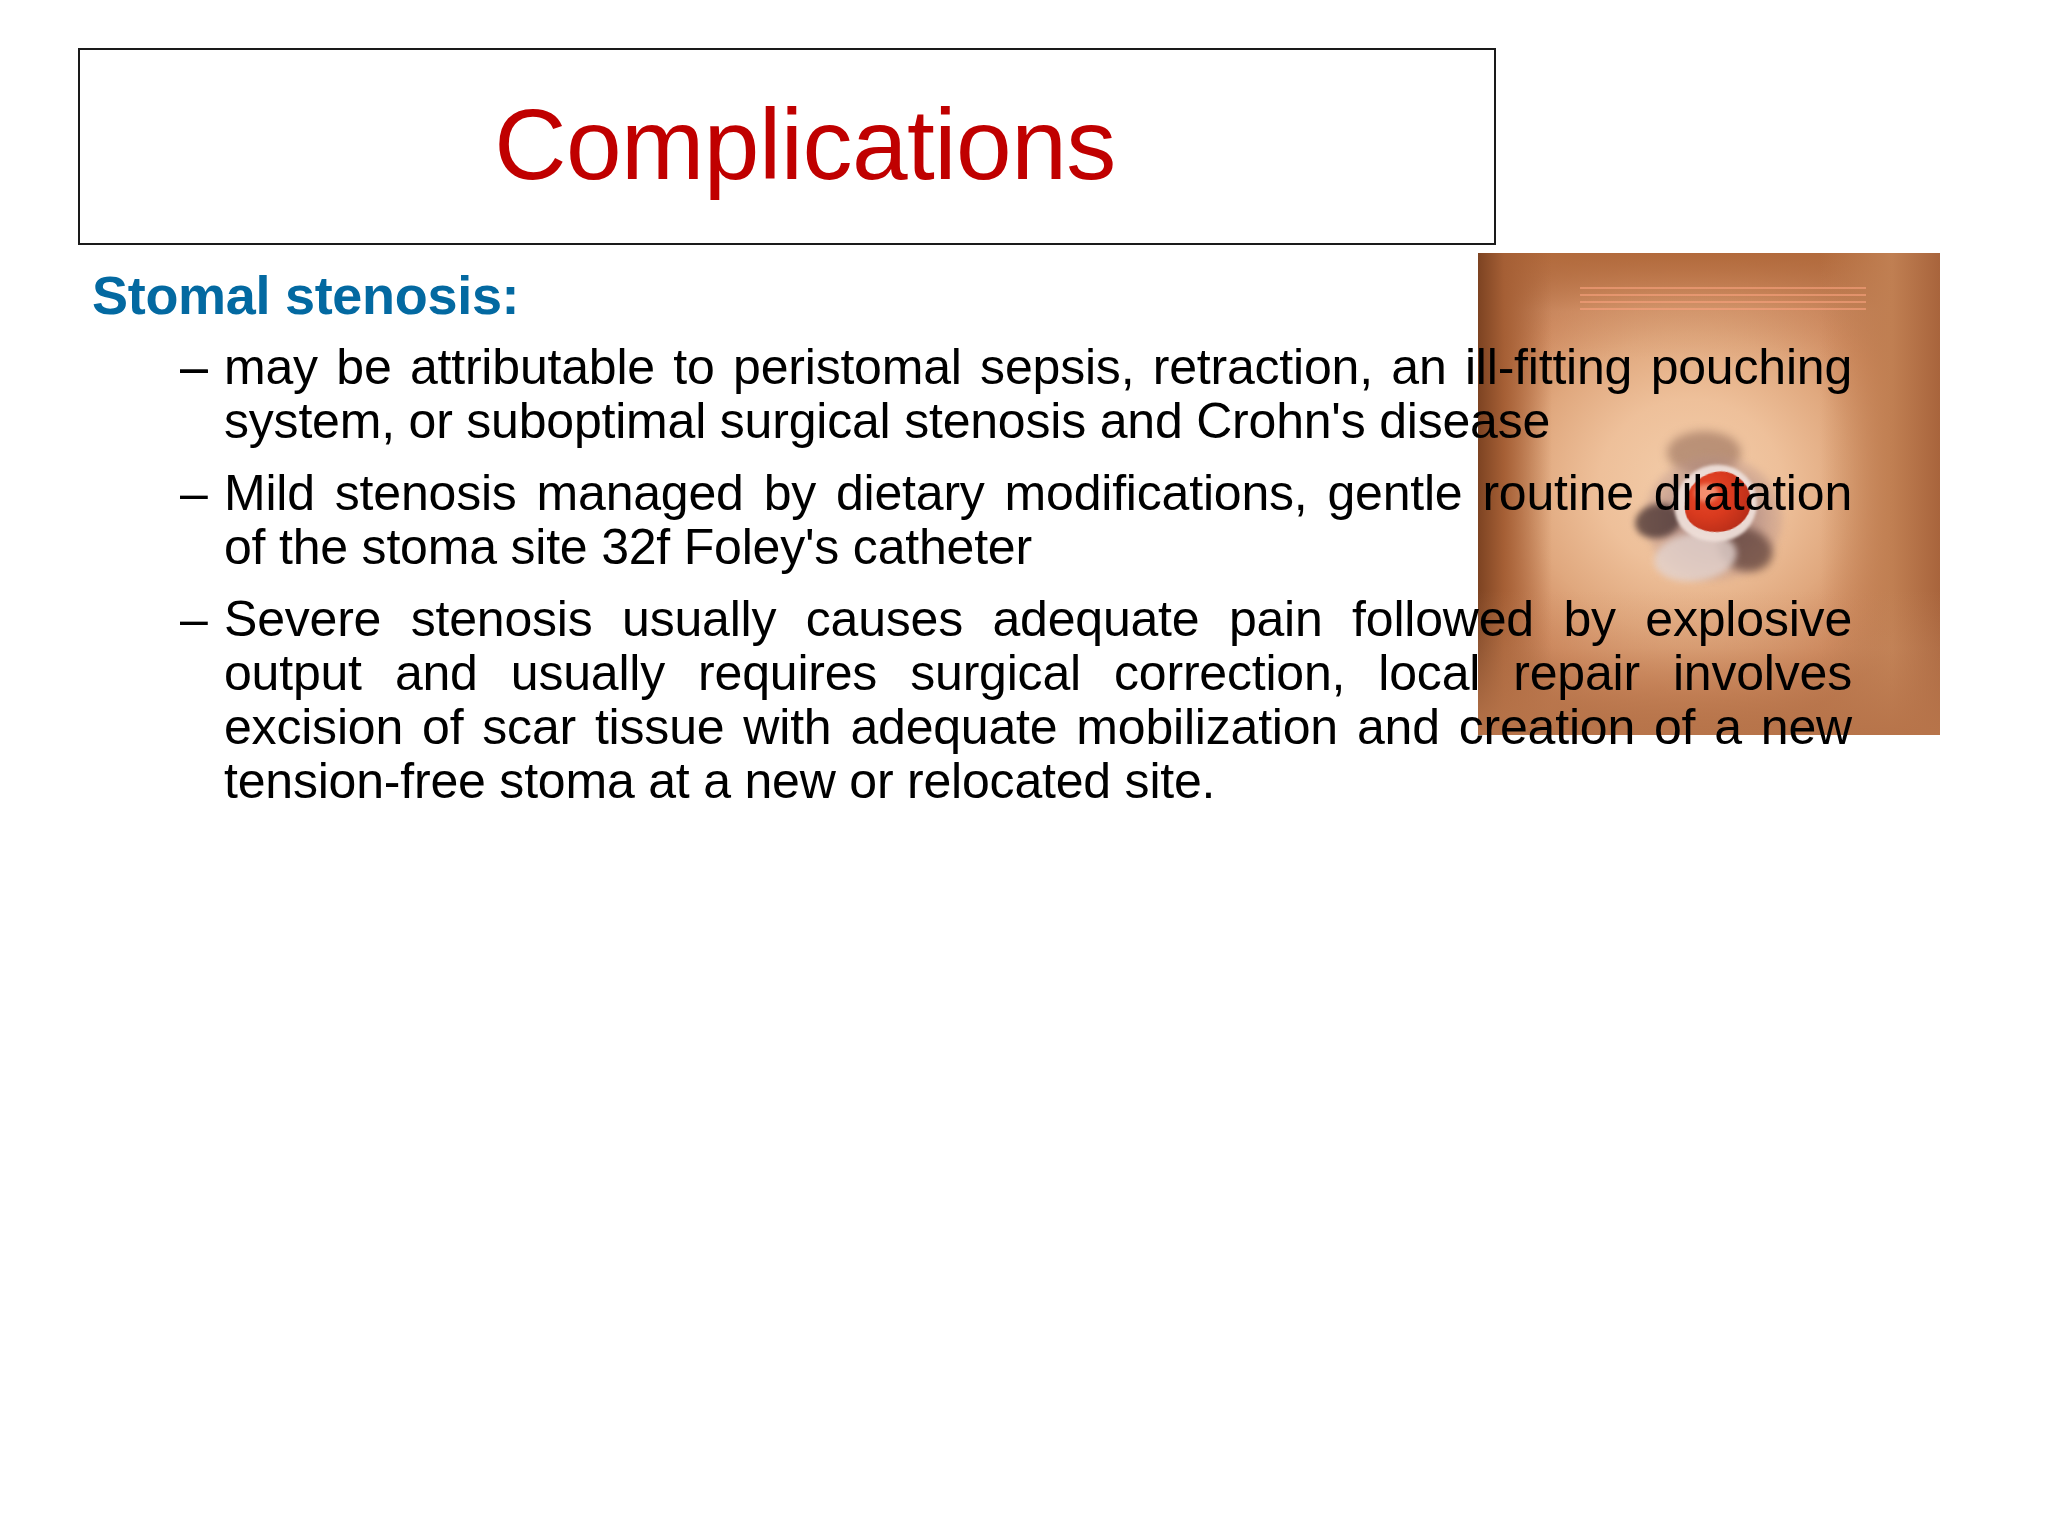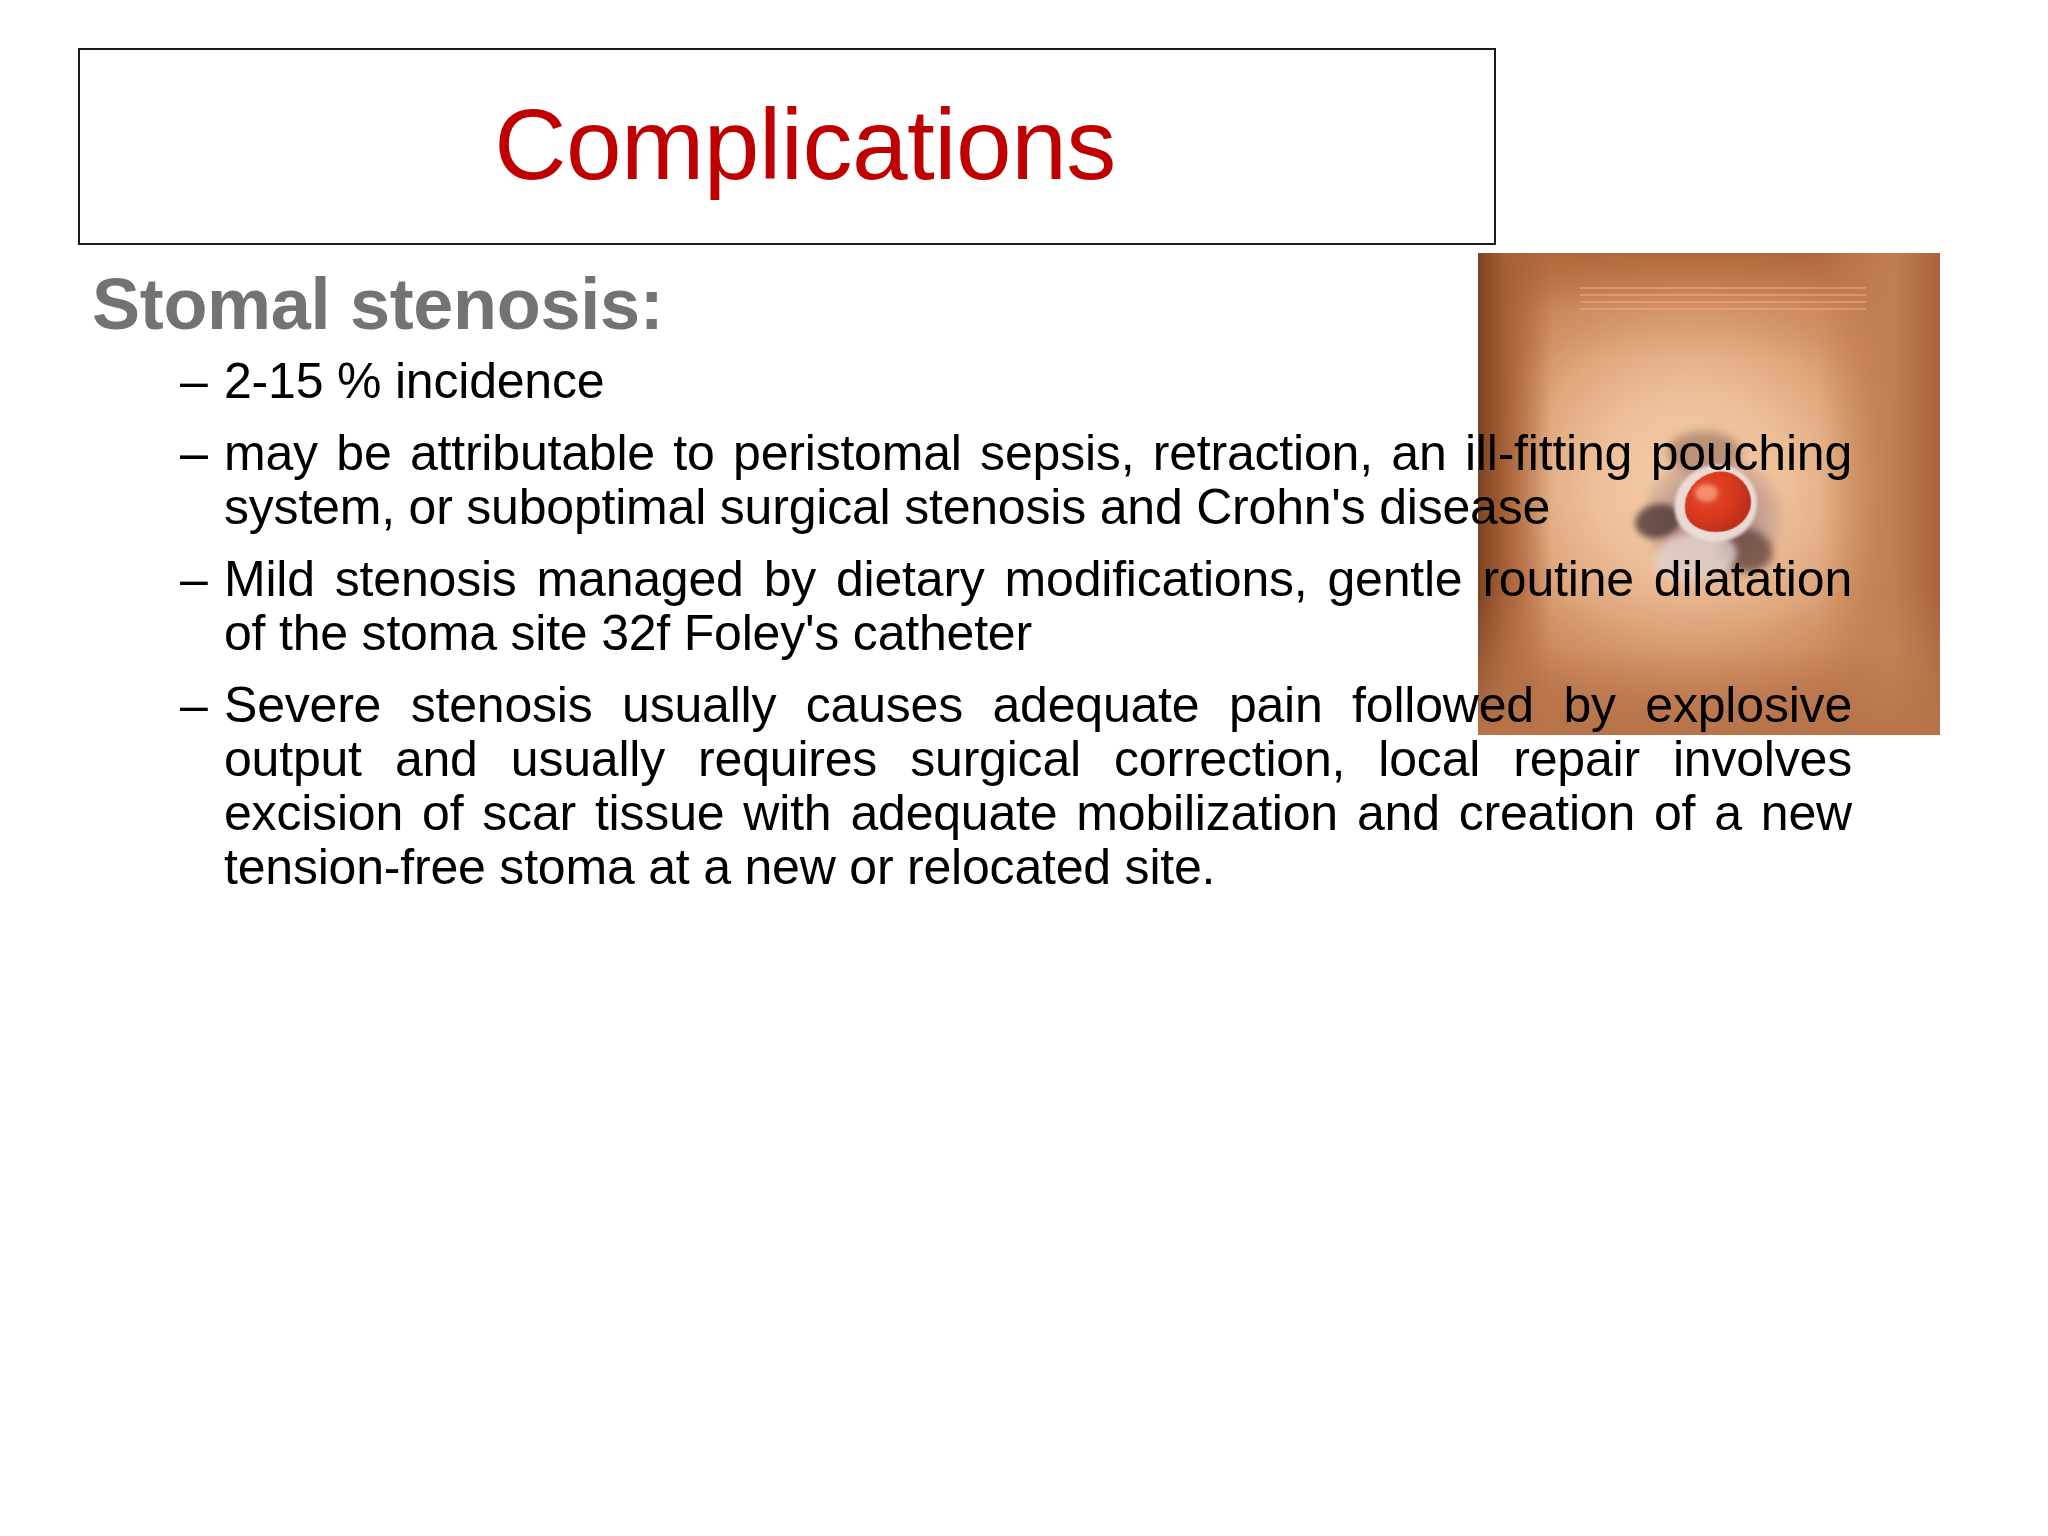--- a/index.html
+++ b/index.html
@@ -164,24 +164,24 @@
 
   
   #body-block {
     position: absolute;
     left: 92px;
     top: 268px;
     width: 1880px;
     z-index: 5;
   }
   #lead-heading {
-    font-size: 72px;
+    font-size: 54px;
     font-weight: 700;
     line-height: 1.0;
-    color: #737373;
+    color: #0369a1;
     margin: 0 0 14px 0;
     letter-spacing: -0.3px;
   }
   .bullet-list {
     list-style: none;
     margin: 0;
     padding: 0;
   }
   .bullet-item {
     position: relative;
@@ -230,21 +230,20 @@
   <div class="mucosa-gloss"></div>
 </div>
 
 <div id="body-block">
 
   <div id="lead-heading">Stomal stenosis:</div>
 
   <ul class="bullet-list">
     <li class="bullet-item no-justify">
       <span class="bullet-dash">–</span>
-      <span>2-15 % incidence</span>
     </li>
     <li class="bullet-item no-justify">
       <span class="bullet-dash">–</span>
     </li>
     <li class="bullet-item">
       <span class="bullet-dash">–</span>
       <span>may be attributable to peristomal sepsis, retraction, an ill-fitting pouching system, or suboptimal surgical stenosis and Crohn's disease</span>
     </li>
     <li class="bullet-item">
       <span class="bullet-dash">–</span>

